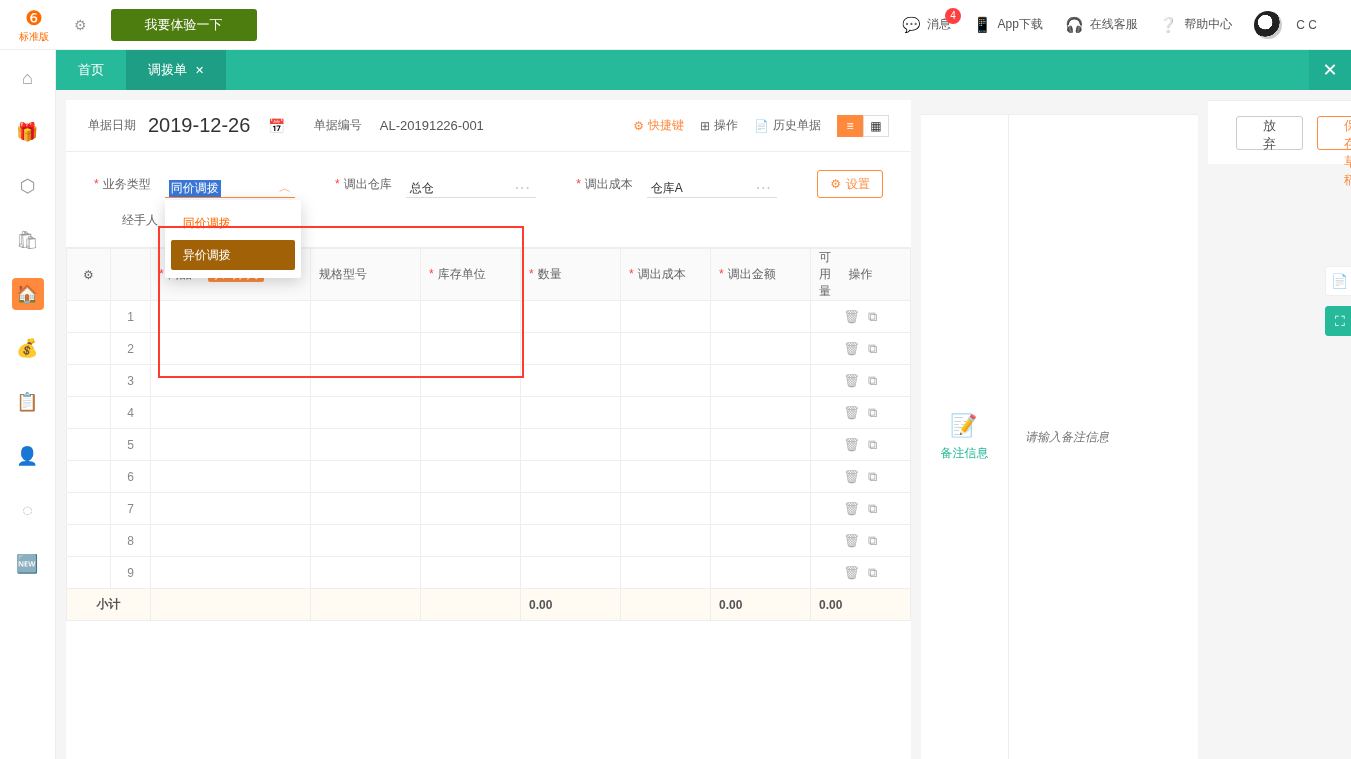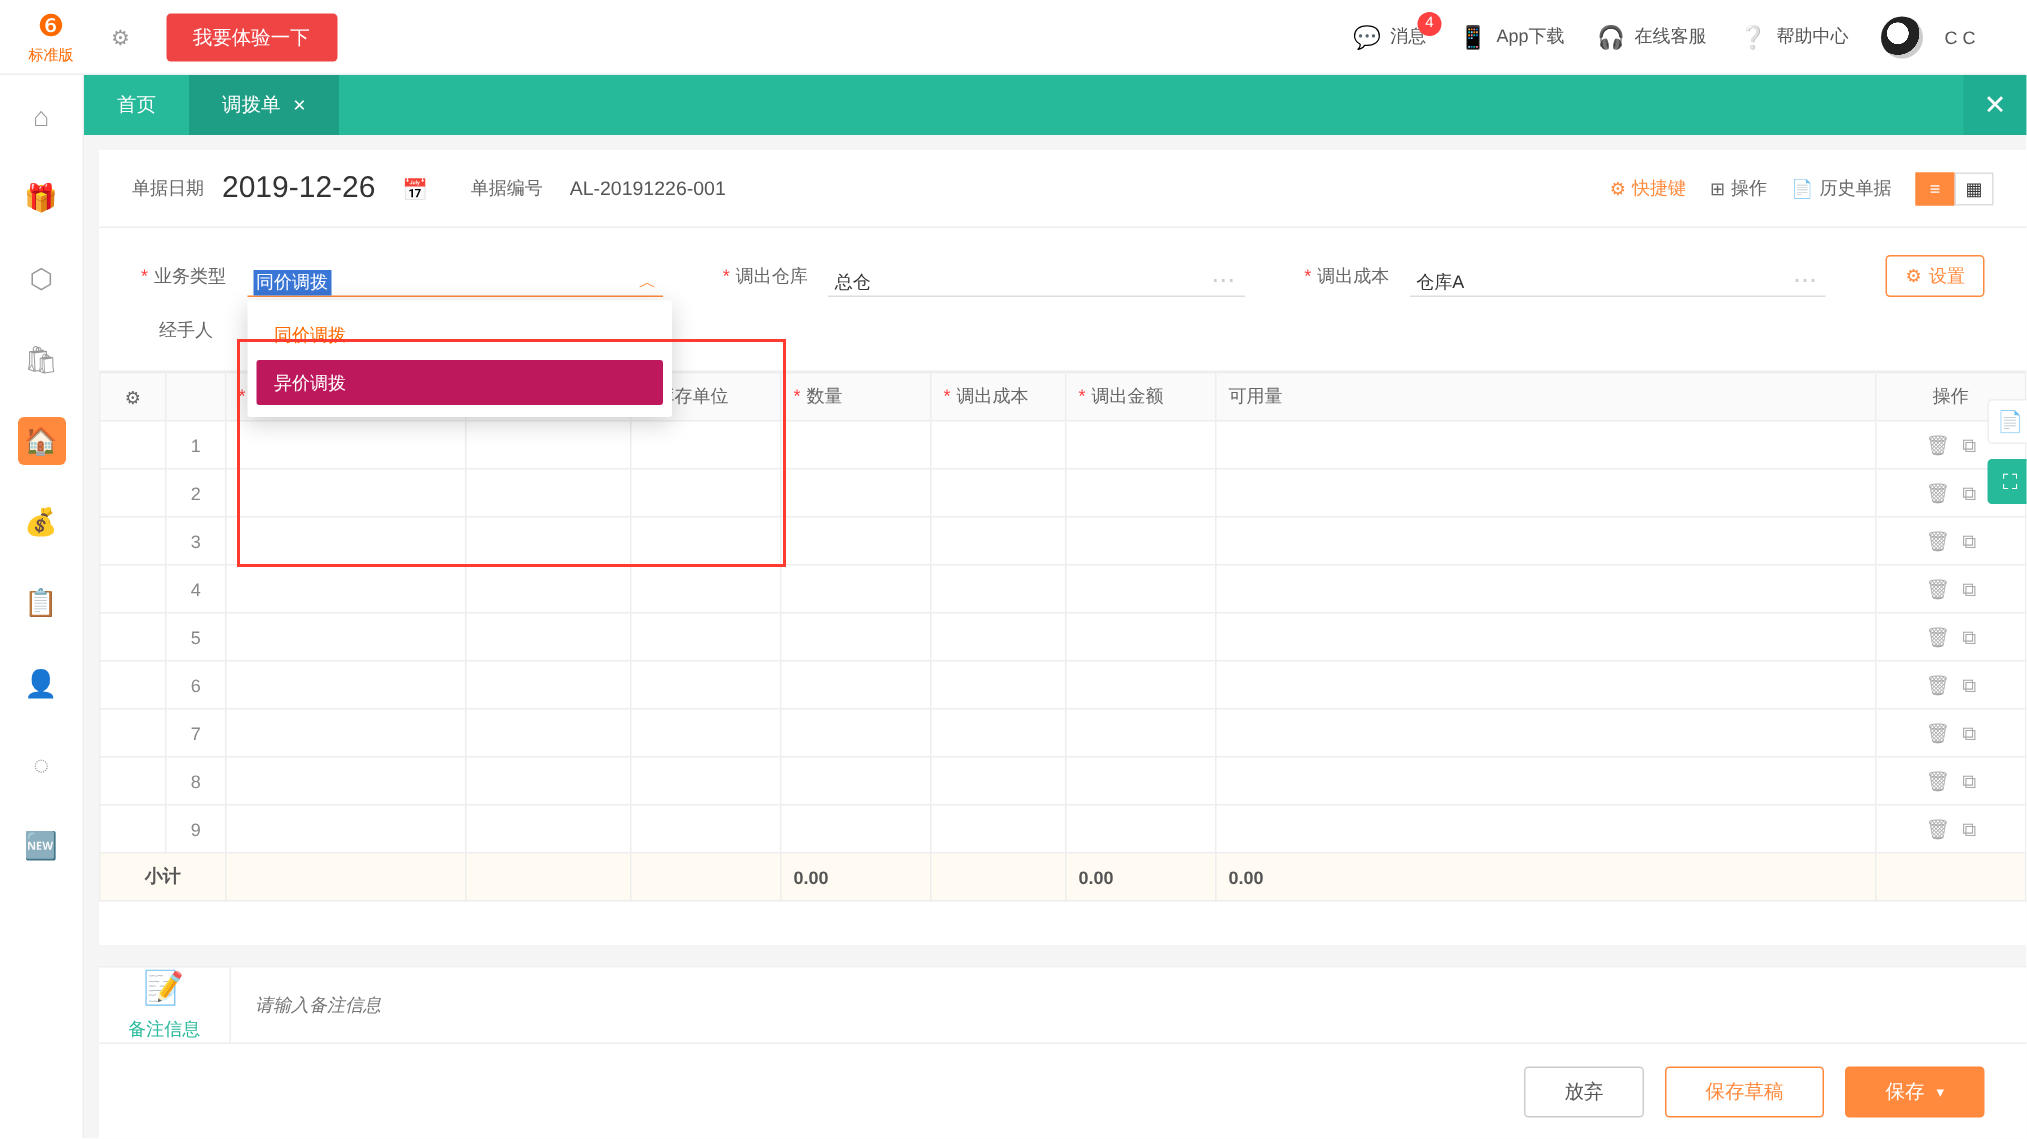--- a/index.html
+++ b/index.html
@@ -5,38 +5,38 @@
 *{margin:0;padding:0;box-sizing:border-box;font-family:"Microsoft YaHei",Arial,sans-serif;}
 body{background:#fff;font-size:12px;color:#333;overflow:hidden;}
 .app{display:flex;flex-direction:column;width:1351px;height:759px;position:relative;}
 .topbar{height:50px;display:flex;align-items:center;padding:0 12px;border-bottom:1px solid #eee;}
 .logo{width:44px;display:flex;flex-direction:column;align-items:center;color:#ff6a00;}
 .logo-icon{font-size:20px;}
 .logo-txt{font-size:10px;}
 .dd-select{width:255px;height:30px;border:none;border-bottom:1px solid #ddd;margin-left:8px;position:relative;padding:0 6px;font-size:14px;color:#333;display:flex;align-items:center;}
 .dd-caret{position:absolute;right:6px;color:#ff6a00;font-size:12px;}
 .gear-small{margin-left:18px;color:#999;font-size:14px;}
-.try-btn{margin-left:24px;background:#ef4444;color:#fff;border:none;border-radius:3px;height:32px;padding:0 18px;font-size:13px;cursor:pointer;}
+.try-btn{margin-left:24px;background:#4d7c0f;color:#fff;border:none;border-radius:3px;height:32px;padding:0 34px;font-size:13px;cursor:pointer;}
 .spacer{flex:1;}
 .top-tool{display:flex;align-items:center;margin-right:22px;color:#555;font-size:12px;gap:6px;cursor:pointer;}
 .top-tool .icon{font-size:15px;color:#555;}
 .badge{position:relative;}
 .badge-dot{position:absolute;top:-8px;right:-10px;background:#ff4040;color:#fff;border-radius:50%;width:16px;height:16px;font-size:10px;display:flex;align-items:center;justify-content:center;}
 .avatar{width:28px;height:28px;border-radius:50%;background:radial-gradient(circle at 40% 40%,#fff 30%,#222 31% 60%,#ccc 61%);margin-right:8px;}
 .body{flex:1;display:flex;min-height:0;}
 .sidebar{width:56px;background:#fff;border-right:1px solid #eee;display:flex;flex-direction:column;align-items:center;padding-top:12px;gap:22px;}
 .side-item{width:32px;height:32px;display:flex;align-items:center;justify-content:center;color:#999;font-size:18px;border-radius:4px;cursor:pointer;}
 .side-item.active{background:#ff8a3d;color:#fff;}
 .main{flex:1;display:flex;flex-direction:column;min-width:0;}
 .tabs{height:40px;background:#26b99a;display:flex;align-items:stretch;}
 .tab{padding:0 22px;display:flex;align-items:center;color:#fff;font-size:13px;cursor:pointer;}
 .tab.active{background:#1e9e84;}
 .tab-close{margin-left:8px;font-size:11px;}
 .tabs-close{margin-left:auto;width:42px;display:flex;align-items:center;justify-content:center;color:#fff;font-size:18px;cursor:pointer;background:#1fae92;}
-.content{flex:1;background:#f5f5f5;padding:10px 0 0;display:flex;flex-direction:column;min-height:0;}
+.content{flex:1;background:#f5f5f5;padding:10px 0 0;display:flex;flex-direction:row;min-height:0;}
 .doc-header{background:#fff;margin:0 0 0 0;padding:14px 22px;display:flex;align-items:center;gap:12px;border-bottom:1px solid #eee;margin-left:0;margin-right:0;}
 .doc-header{margin-left:10px;margin-right:0;}
 .doc-wrap{background:#fff;margin:0 0 0 10px;display:flex;flex-direction:column;flex:1;min-height:0;}
 .dh-label{color:#666;font-size:12px;}
 .dh-date{font-size:20px;color:#333;margin-right:6px;}
 .cal-icon{color:#ff8a3d;font-size:14px;margin-right:16px;}
 .dh-no{color:#666;font-size:12px;margin-right:6px;}
 .dh-noval{font-size:13px;color:#555;}
 .dh-right{margin-left:auto;display:flex;align-items:center;gap:16px;font-size:12px;}
 .dh-link{color:#ff8a3d;display:flex;align-items:center;gap:4px;cursor:pointer;}
@@ -50,21 +50,21 @@
 .ff-label{color:#666;font-size:12px;margin-right:14px;white-space:nowrap;}
 .ff-val{flex:1;border-bottom:1px solid #ddd;height:28px;display:flex;align-items:flex-end;font-size:12px;position:relative;padding:0 4px;}
 .ff-val.open{border-bottom:1px solid #ff8a3d;}
 .ff-val .sel-hl{background:#3a76d6;color:#fff;padding:0 2px;}
 .ff-caret{position:absolute;right:4px;color:#ff8a3d;}
 .ff-dots{position:absolute;right:4px;color:#ccc;font-size:16px;letter-spacing:2px;}
 .set-btn{border:1px solid #ff8a3d;color:#ff8a3d;background:#fff;border-radius:3px;height:28px;padding:0 12px;display:flex;align-items:center;gap:5px;cursor:pointer;font-size:12px;}
 .dropdown{position:absolute;top:30px;left:0;right:-6px;background:#fff;box-shadow:0 4px 16px rgba(0,0,0,.18);border-radius:2px;z-index:50;padding:6px 4px;}
 .dd-opt{height:30px;display:flex;align-items:center;padding:0 12px;font-size:12px;cursor:pointer;border-radius:2px;margin:2px;}
 .dd-opt.cur{color:#ff6a00;}
-.dd-opt.hover{background:#be185d;color:#fff;}
+.dd-opt.hover{background:#a16207;color:#fff;}
 .form-row2{padding:6px 28px 18px;display:flex;}
 .highlight-box{position:absolute;border:2px solid #ff3b30;left:102px;top:136px;width:366px;height:152px;z-index:60;pointer-events:none;}
 .table-wrap{flex:1;overflow:auto;margin:0 0 0 0;border-top:1px solid #eee;}
 table{border-collapse:collapse;width:100%;table-layout:fixed;}
 th,td{border:1px solid #eee;height:32px;font-size:12px;padding:0 8px;text-align:left;color:#555;}
 th{background:#fafafa;color:#666;font-weight:normal;}
 th .req{color:#ff4040;}
 col.n{width:40px;}
 td.n{text-align:center;color:#888;}
 .scan-btn{background:#ff8a3d;color:#fff;padding:2px 6px;border-radius:2px;font-size:11px;margin-left:16px;}
@@ -206,21 +206,21 @@
               </div>
             </div>
             <button class="set-btn">
               <span>⚙</span>
               <span>设置</span>
             </button>
           </div>
 
           <div class="form-row2">
             <div class="form-field" style="max-width:350px;">
-              <span class="ff-label" style="margin-left:12px;">经手人</span>
+              <span class="ff-label" style="margin-left:28px;">经手人</span>
             </div>
           </div>
 
           <div class="table-wrap">
             <table>
               <colgroup>
                 <col style="width:44px">
                   <col class="n">
                   <col style="width:160px">
                   <col style="width:110px">

